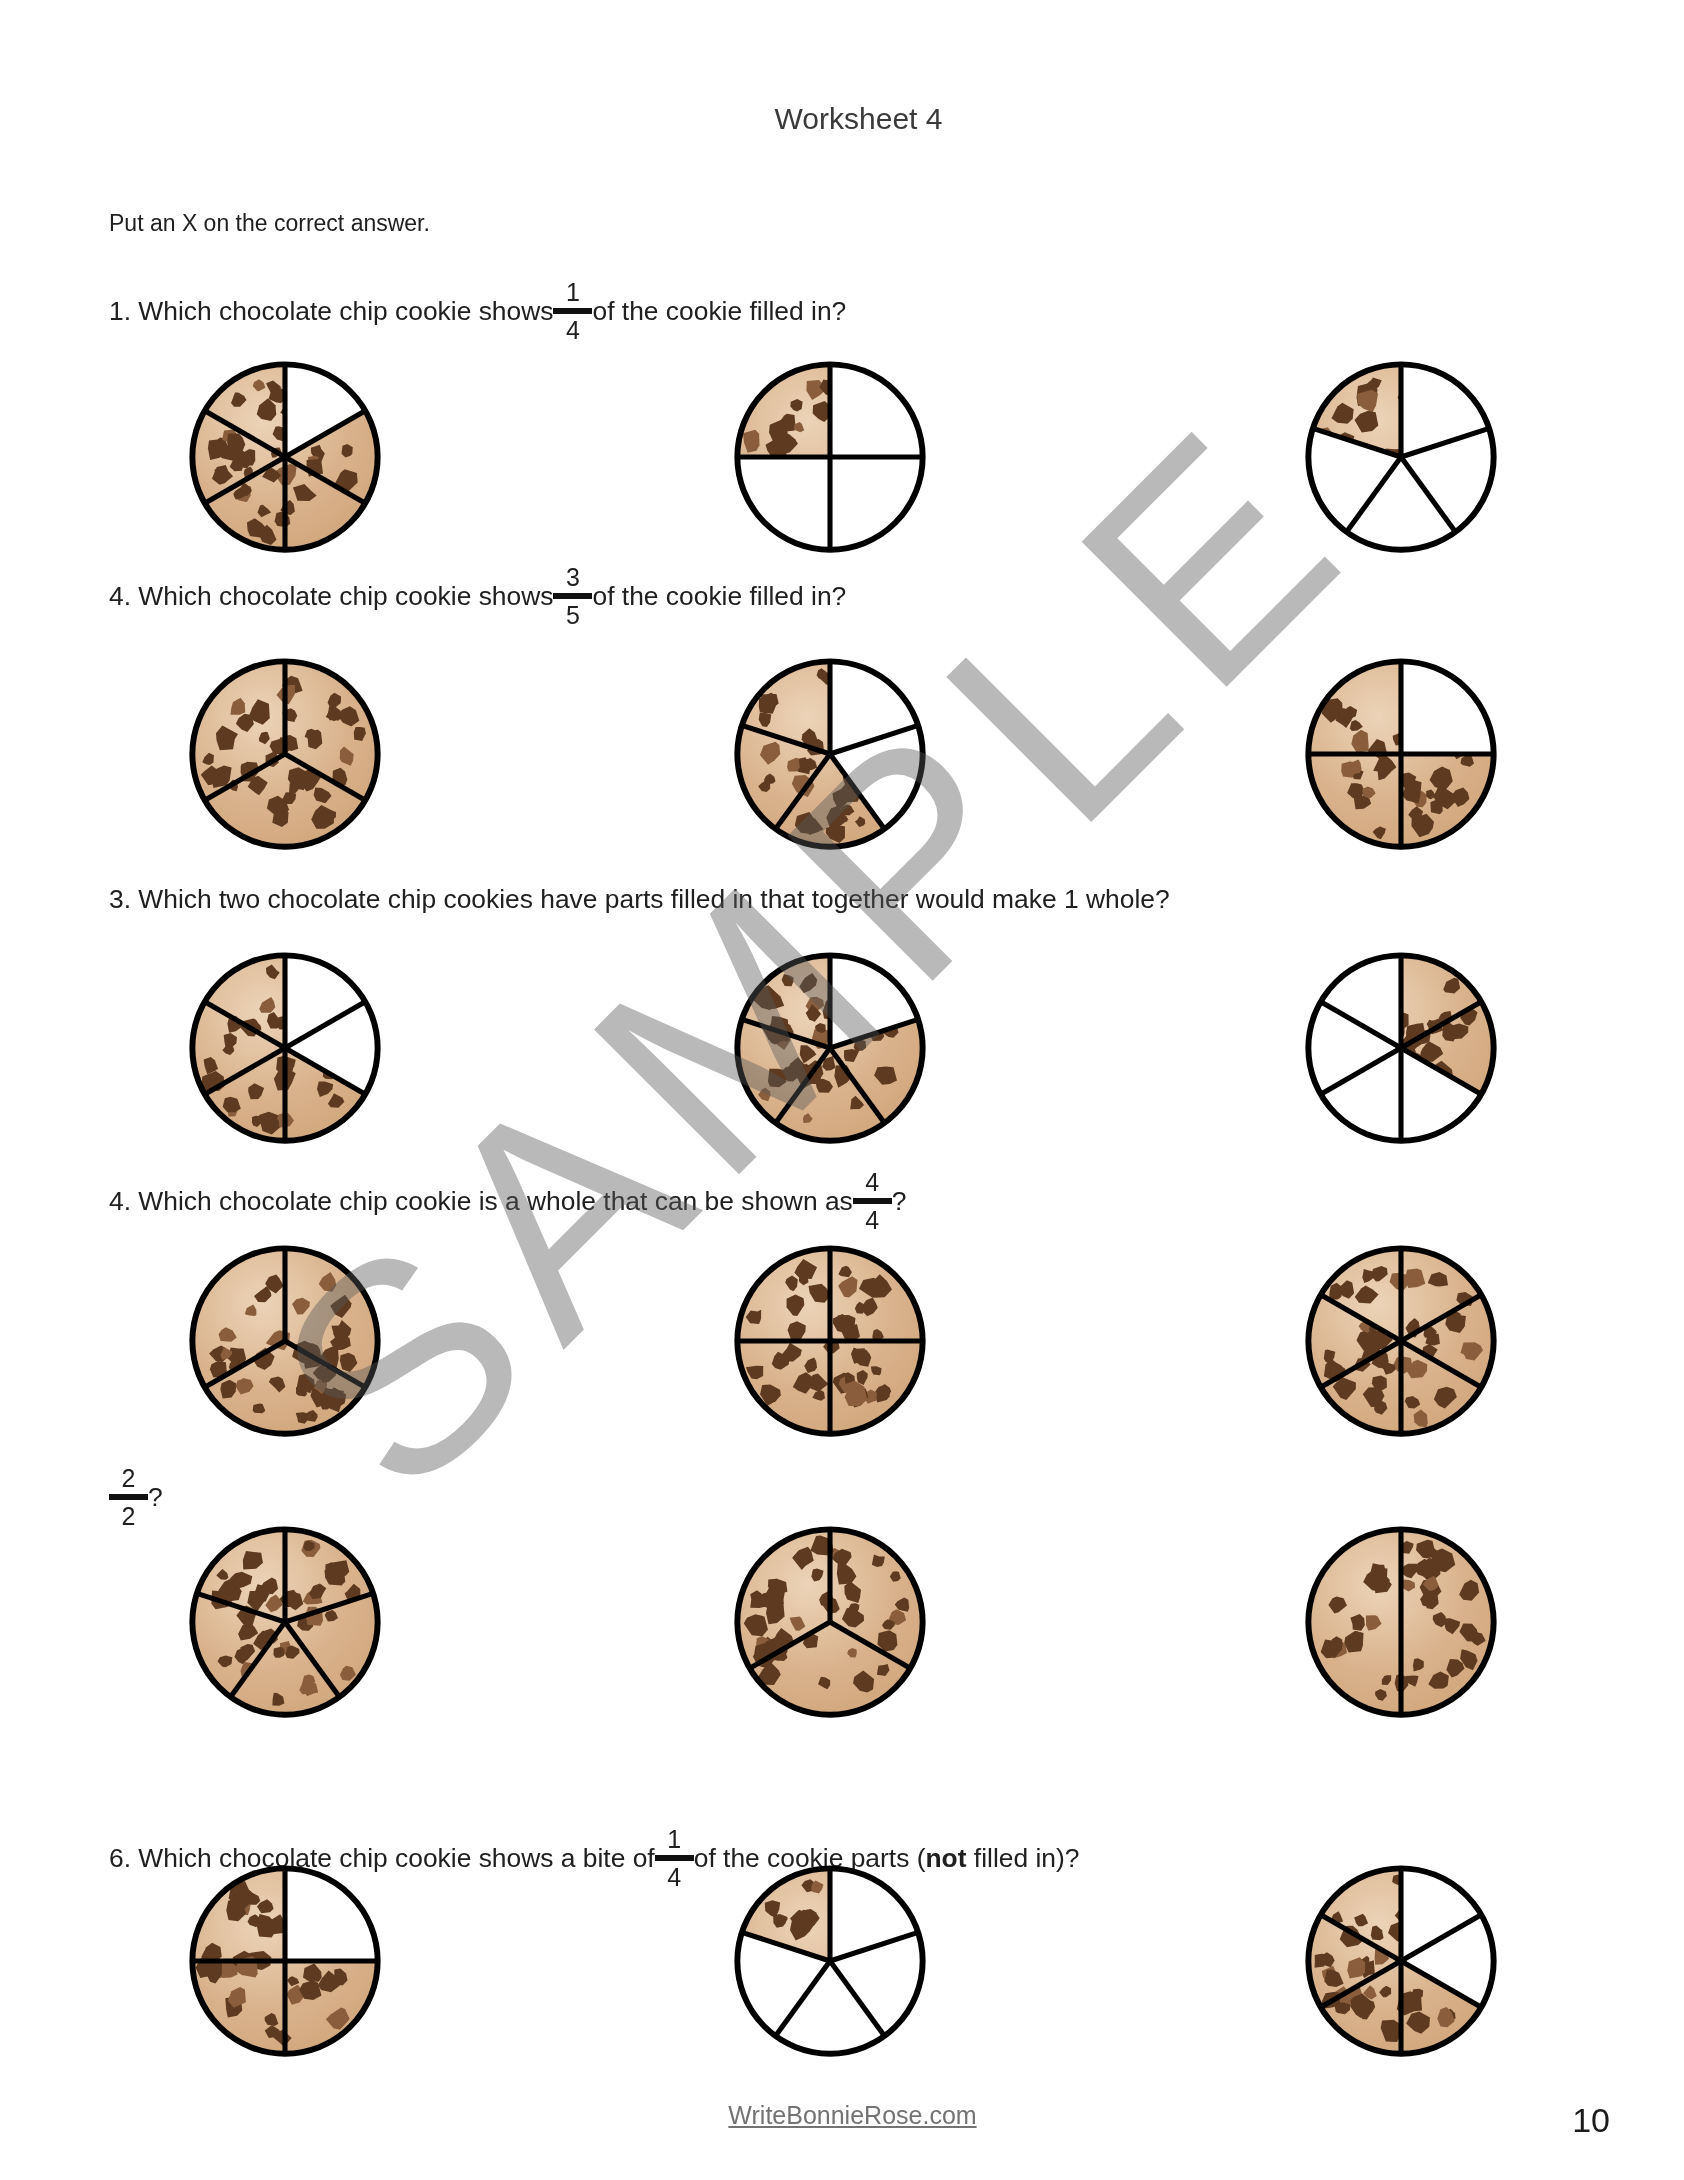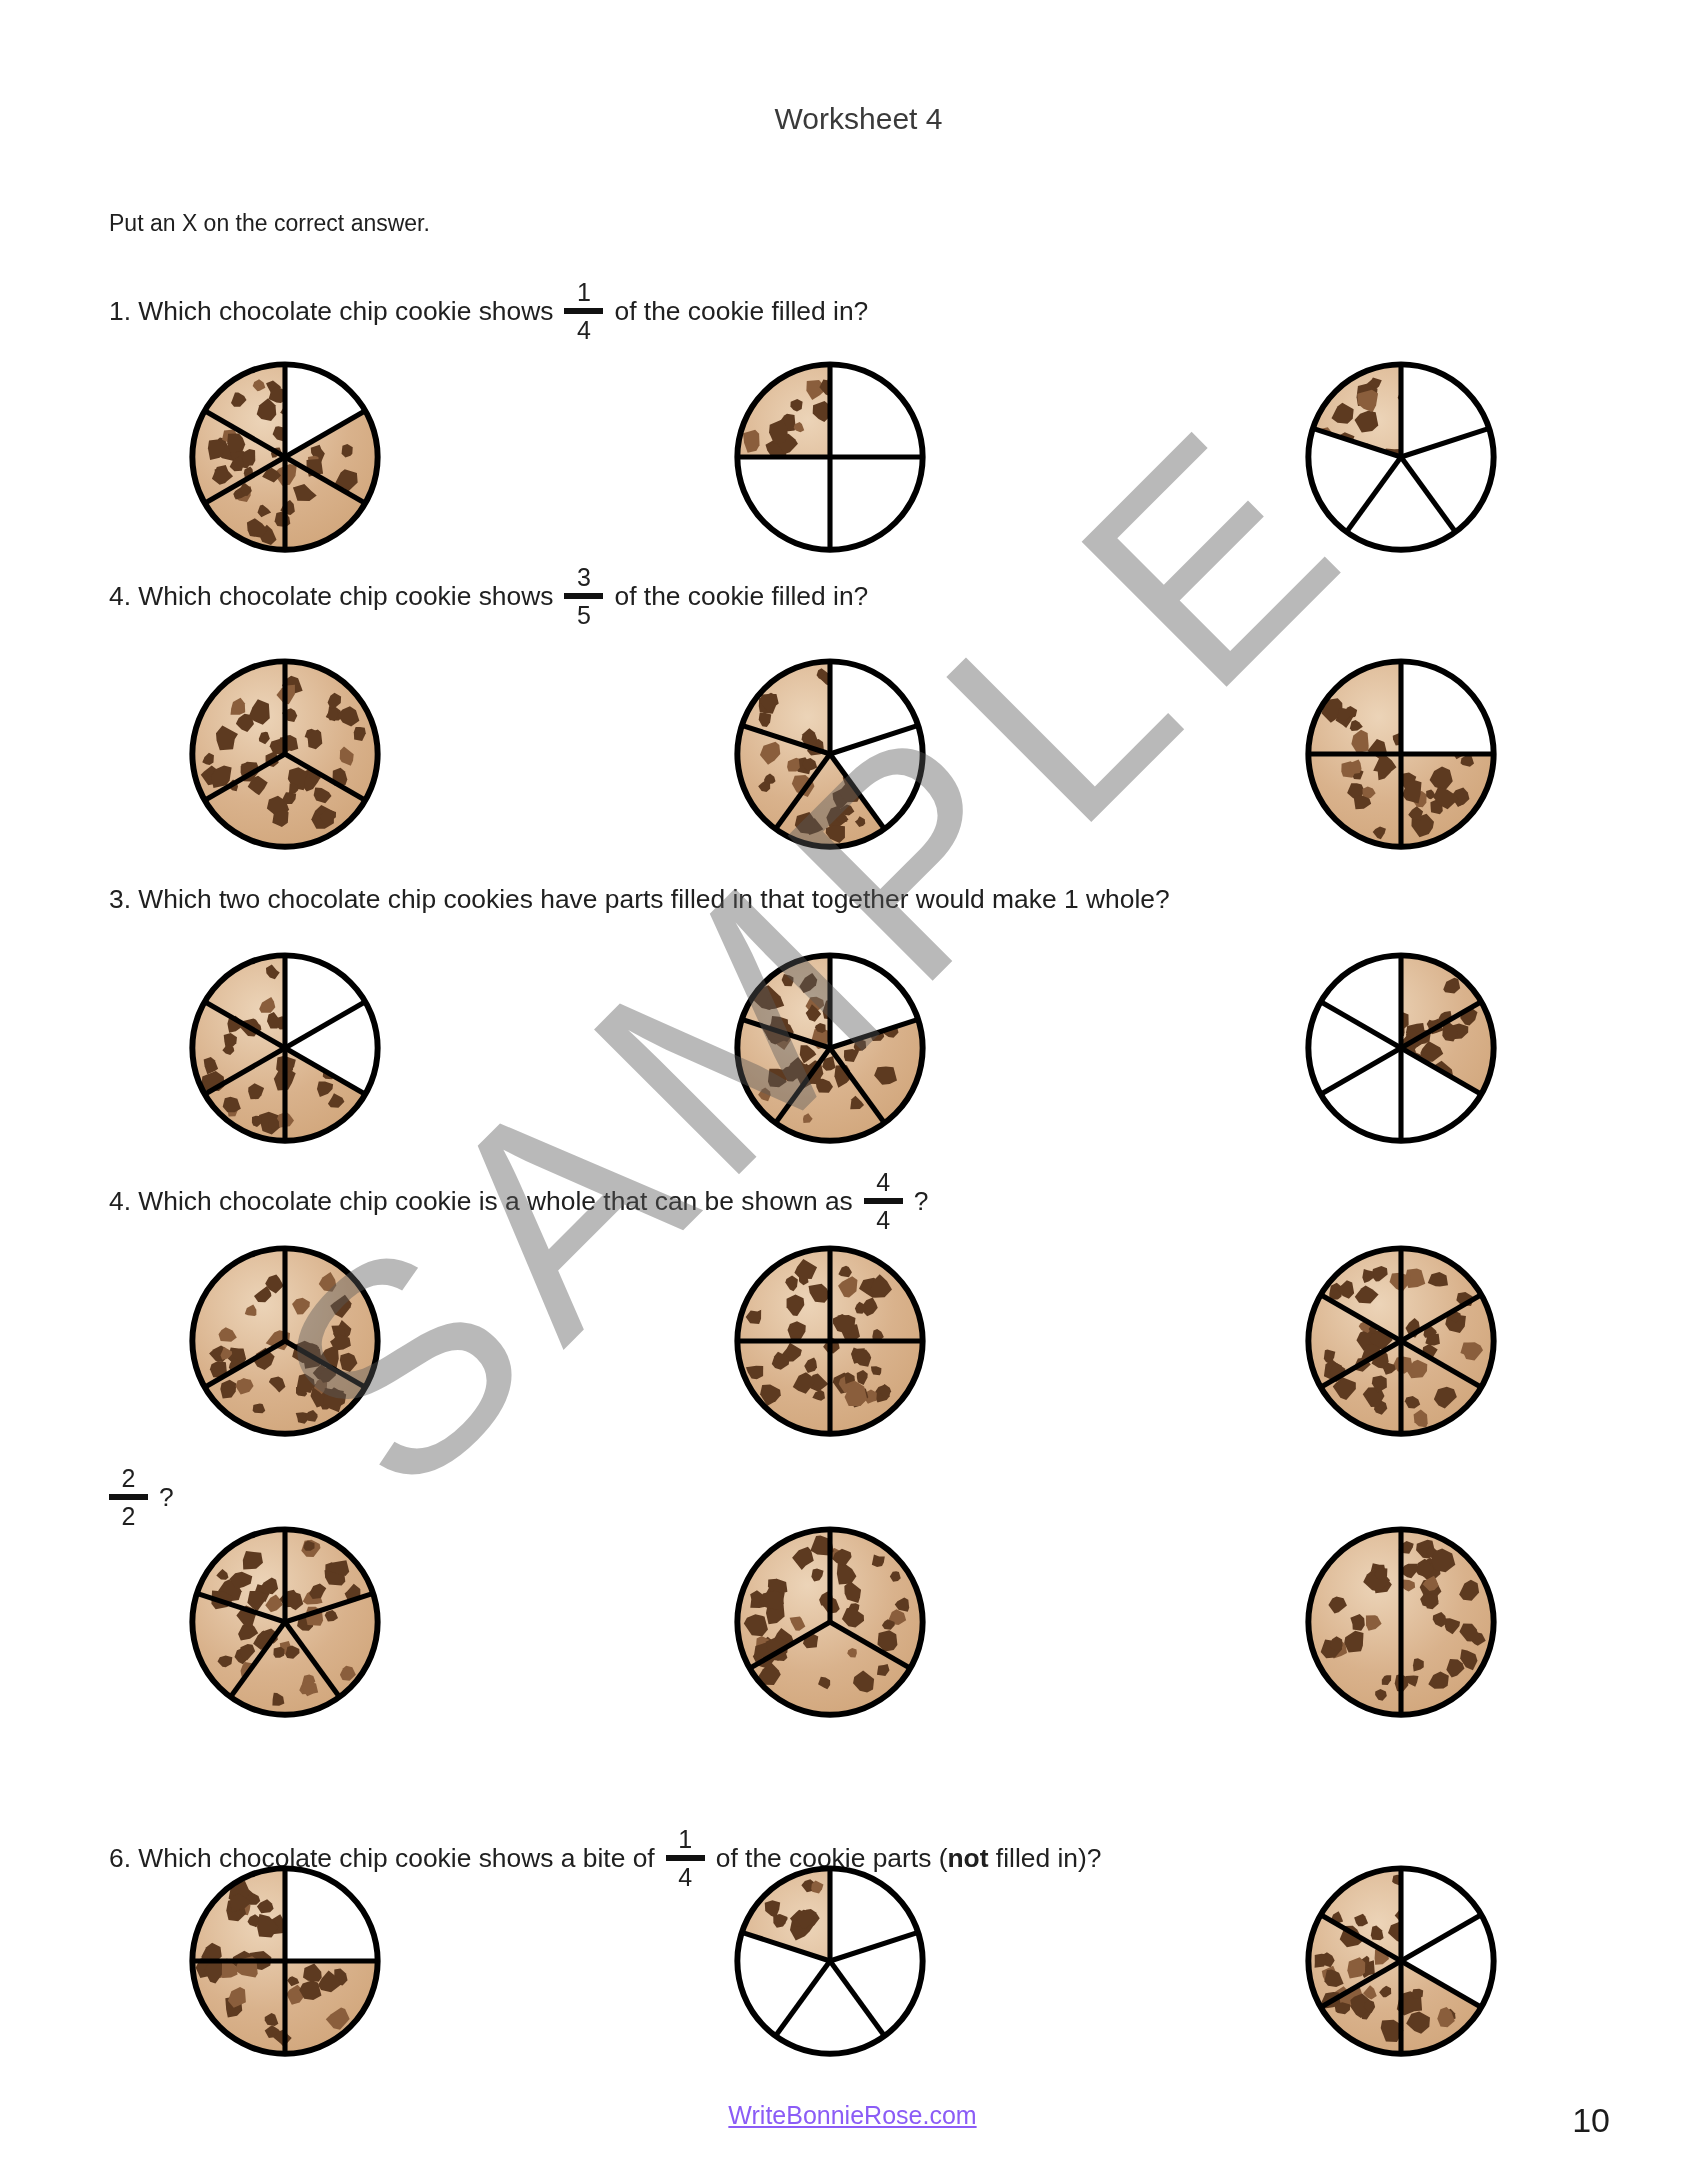--- a/index.html
+++ b/index.html
@@ -24,21 +24,20 @@
     position:absolute;
     top:210px; left:109px;
     font-size:23px;
   }
   .q-line{
     position:absolute;
     left:109px;
     height:106px;
     display:flex;
     align-items:center;
-    gap:11px;
     font-size:26.4px;
     white-space:nowrap;
   }
   .fraction{
     display:inline-flex;
     flex-direction:column;
     align-items:center;
     line-height:1.05;
   }
   .fraction .bar{
@@ -81,21 +80,21 @@
   }
 </style>
 </head>
 <body>
 
 <div class="page">
   <div class="title">Worksheet 4</div>
   <div class="instruction">Put an X on the correct answer.</div>
   <div class="watermark" style="color: rgb(90, 90, 90); opacity: 0.42;">SAMPLE</div>
   <div class="footer-link-wrap">
-    <span class="footer-link" style="color: #8b5cf6; margin-left: 20px;">WriteBonnieRose.com</span>
+    <span class="footer-link" style="color: #737373; margin-left: 20px;">WriteBonnieRose.com</span>
   </div>
   <div class="page-number">10</div>
 <div class="q-line" style="top: 258px;">
       <span>1. Which chocolate chip cookie shows</span>
       <span class="fraction">
         <span class="num">1</span>
         <span class="bar"></span>
         <span class="den">4</span>
       </span>
       <span><span>of the cookie filled in?</span></span>

